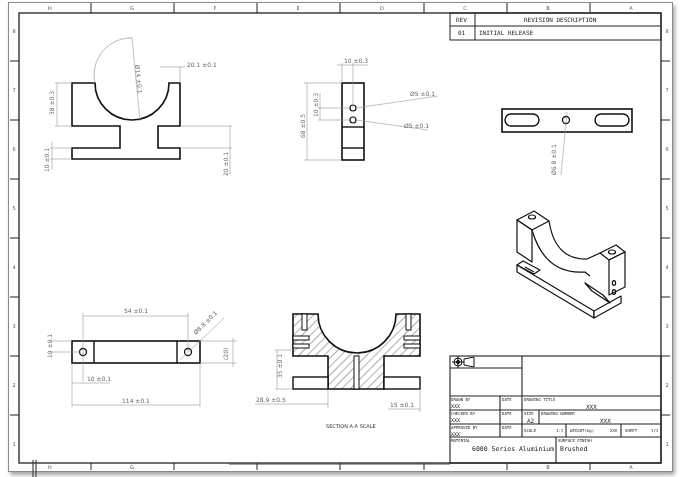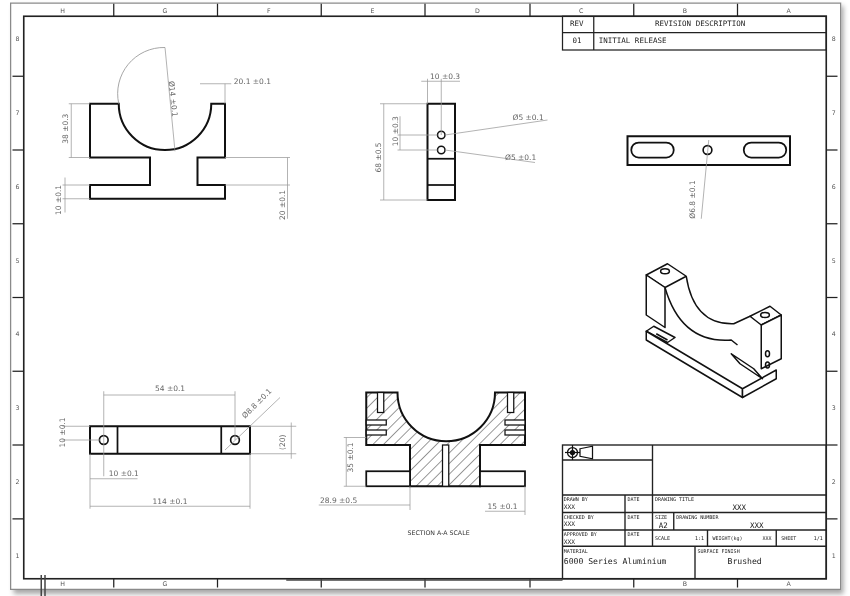--- a/index.html
+++ b/index.html
@@ -279,16 +279,16 @@
   <span style="position:absolute;left:541px;top:411px;font-size:4px;">DRAWING NUMBER</span>
   <span style="position:absolute;left:600px;top:417px;font-size:6px;">XXX</span>
   <span style="position:absolute;left:524px;top:428px;font-size:4px;">SCALE</span>
   <span style="position:absolute;left:556px;top:428px;font-size:4px;">1:1</span>
   <span style="position:absolute;left:570px;top:428px;font-size:4px;">WEIGHT(kg)</span>
   <span style="position:absolute;left:610px;top:428px;font-size:4px;">XXX</span>
   <span style="position:absolute;left:625px;top:428px;font-size:4px;">SHEET</span>
   <span style="position:absolute;left:651px;top:428px;font-size:4px;">1/1</span>
 
   <span style="position:absolute;left:451px;top:438px;font-size:4px;">MATERIAL</span>
-  <span style="position:absolute;left:451px;top:445px;font-size:6.5px;">6000 Series Aluminium</span>
+  <span style="position:absolute;left:472px;top:445px;font-size:6.5px;">6000 Series Aluminium</span>
   <span style="position:absolute;left:558px;top:438px;font-size:4px;">SURFACE FINISH</span>
-  <span style="position:absolute;left:582px;top:445px;font-size:6.5px;">Brushed</span>
+  <span style="position:absolute;left:560px;top:445px;font-size:6.5px;">Brushed</span>
 </div>
 
 </body></html>

